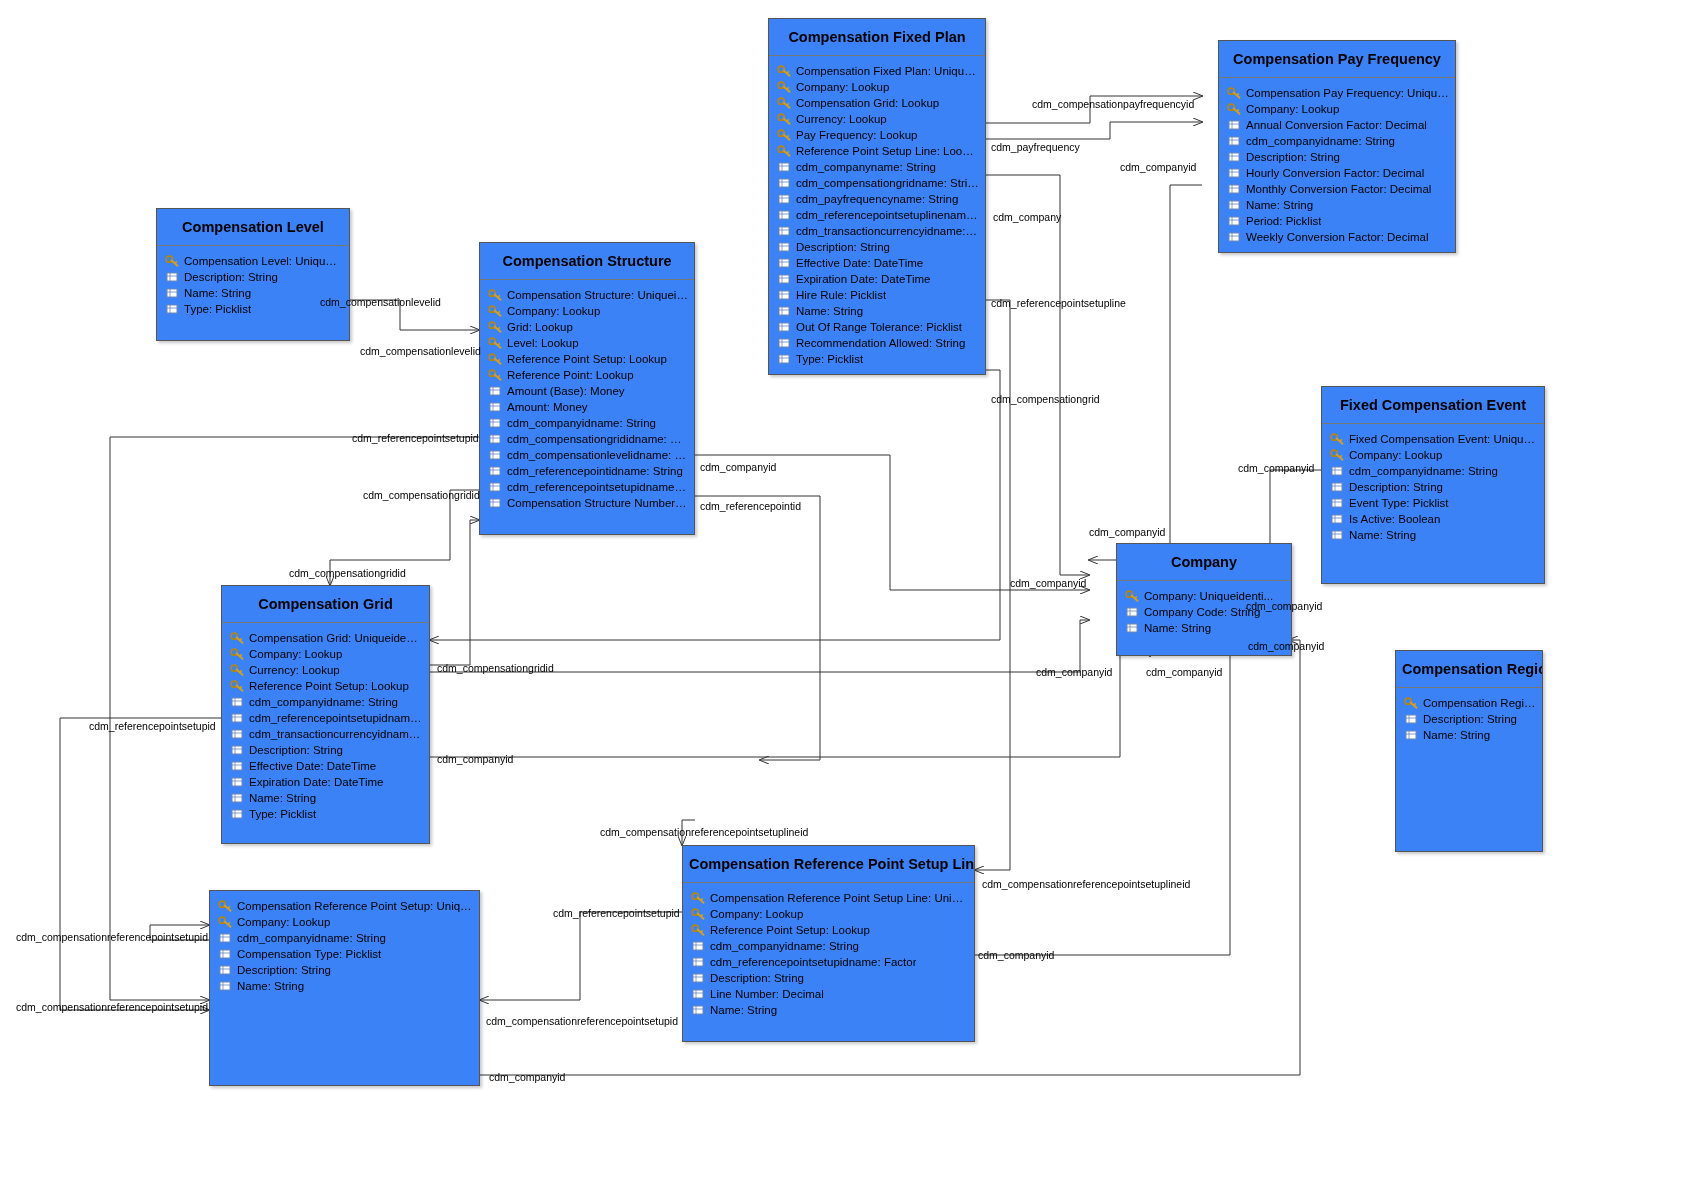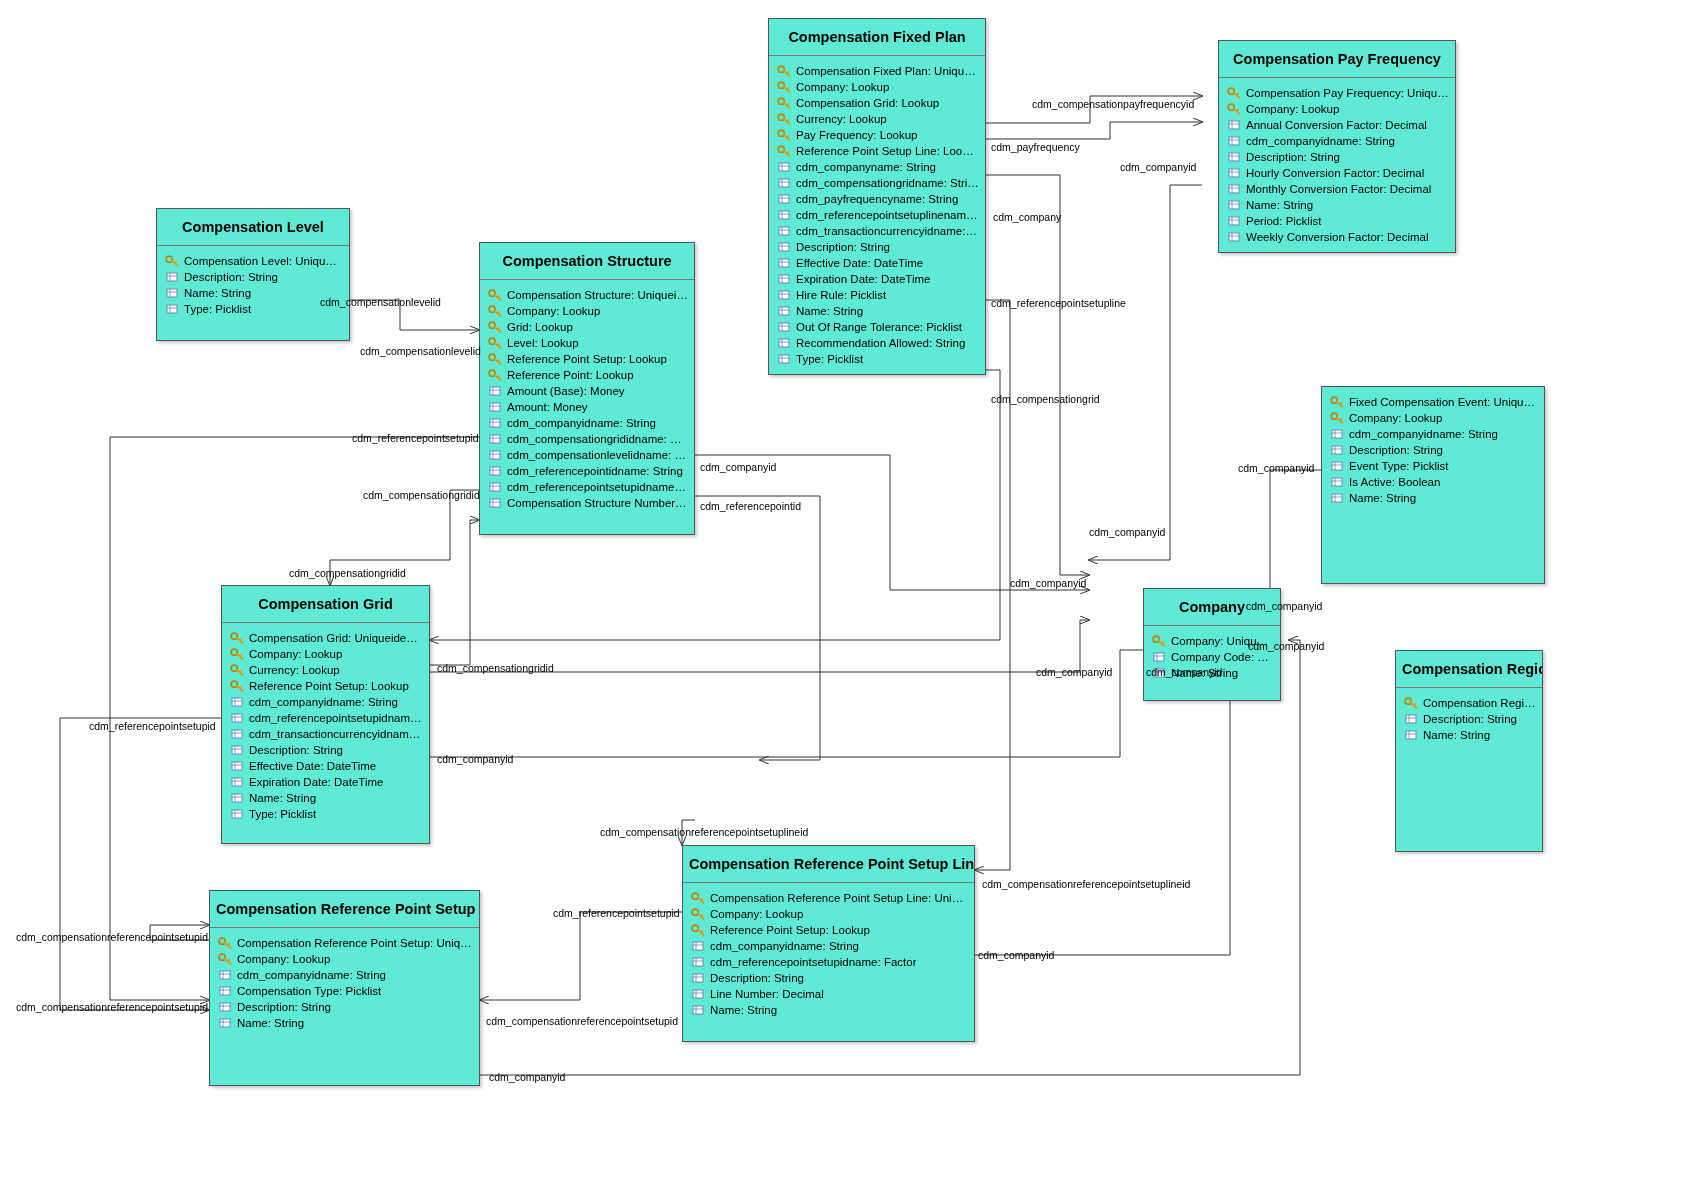--- a/index.html
+++ b/index.html
@@ -18,21 +18,21 @@
   svg.edges {
     position: absolute;
     left: 0;
     top: 0;
     width: 1685px;
     height: 1195px;
     pointer-events: none;
   }
   .entity {
     position: absolute;
-    background: #5eead4;
+    background: #3b82f6;
     border: 1px solid #555555;
     box-shadow: 2px 2px 3px rgba(0,0,0,0.22);
     box-sizing: border-box;
   }
   .entity-title {
     text-align: center;
     font-weight: bold;
     font-size: 14.5px;
     color: #000000;
     padding: 10px 6px 10px 6px;
@@ -620,20 +620,21 @@
               <line x1="2" y1="6" x2="12" y2="6" stroke="#6c86b5" stroke-width="0.8"></line>
               <line x1="5" y1="3" x2="5" y2="11" stroke="#6c86b5" stroke-width="0.8"></line>
             </svg>
           </span>
           <span class="label">Compensation Structure Number: Stri...</span>
         </div>
       </div>
   </div>
 
   <div class="entity" style="left:1321px;top:386px;width:224px;height:198px;">
+    <div class="entity-title">Fixed Compensation Event</div>
     <div class="entity-body">
         <div class="attr">
           <span class="ic key">
             <svg width="14" height="14" viewBox="0 0 14 14">
               <circle cx="4.2" cy="5.2" r="3.1" fill="none" stroke="#b8860b" stroke-width="1.6"></circle>
               <path d="M6.6 6.6 L12.5 11.8" stroke="#d4a017" stroke-width="2" stroke-linecap="round"></path>
               <path d="M10 9.2 L11.4 7.9" stroke="#d4a017" stroke-width="1.6" stroke-linecap="round"></path>
             </svg>
           </span>
           <span class="label">Fixed Compensation Event: Uniqueident...</span>
@@ -694,21 +695,21 @@
               <rect x="2" y="3" width="10" height="8" fill="#ffffff" stroke="#6c86b5" stroke-width="1"></rect>
               <line x1="2" y1="6" x2="12" y2="6" stroke="#6c86b5" stroke-width="0.8"></line>
               <line x1="5" y1="3" x2="5" y2="11" stroke="#6c86b5" stroke-width="0.8"></line>
             </svg>
           </span>
           <span class="label">Name: String</span>
         </div>
       </div>
   </div>
 
-  <div class="entity" style="left:1143px;top:543px;width:138px;height:113px;margin-top:45px;">
+  <div class="entity" style="left:1116px;top:543px;width:176px;height:113px;">
     <div class="entity-title">Company</div>
     <div class="entity-body">
         <div class="attr">
           <span class="ic key">
             <svg width="14" height="14" viewBox="0 0 14 14">
               <circle cx="4.2" cy="5.2" r="3.1" fill="none" stroke="#b8860b" stroke-width="1.6"></circle>
               <path d="M6.6 6.6 L12.5 11.8" stroke="#d4a017" stroke-width="2" stroke-linecap="round"></path>
               <path d="M10 9.2 L11.4 7.9" stroke="#d4a017" stroke-width="1.6" stroke-linecap="round"></path>
             </svg>
           </span>
@@ -979,21 +980,20 @@
               <line x1="2" y1="6" x2="12" y2="6" stroke="#6c86b5" stroke-width="0.8"></line>
               <line x1="5" y1="3" x2="5" y2="11" stroke="#6c86b5" stroke-width="0.8"></line>
             </svg>
           </span>
           <span class="label">Name: String</span>
         </div>
       </div>
   </div>
 
   <div class="entity" style="left:209px;top:890px;width:271px;height:196px;">
-    <div class="entity-title">Compensation Reference Point Setup</div>
     <div class="entity-body">
         <div class="attr">
           <span class="ic key">
             <svg width="14" height="14" viewBox="0 0 14 14">
               <circle cx="4.2" cy="5.2" r="3.1" fill="none" stroke="#b8860b" stroke-width="1.6"></circle>
               <path d="M6.6 6.6 L12.5 11.8" stroke="#d4a017" stroke-width="2" stroke-linecap="round"></path>
               <path d="M10 9.2 L11.4 7.9" stroke="#d4a017" stroke-width="1.6" stroke-linecap="round"></path>
             </svg>
           </span>
           <span class="label">Compensation Reference Point Setup: Uniqueident...</span>

